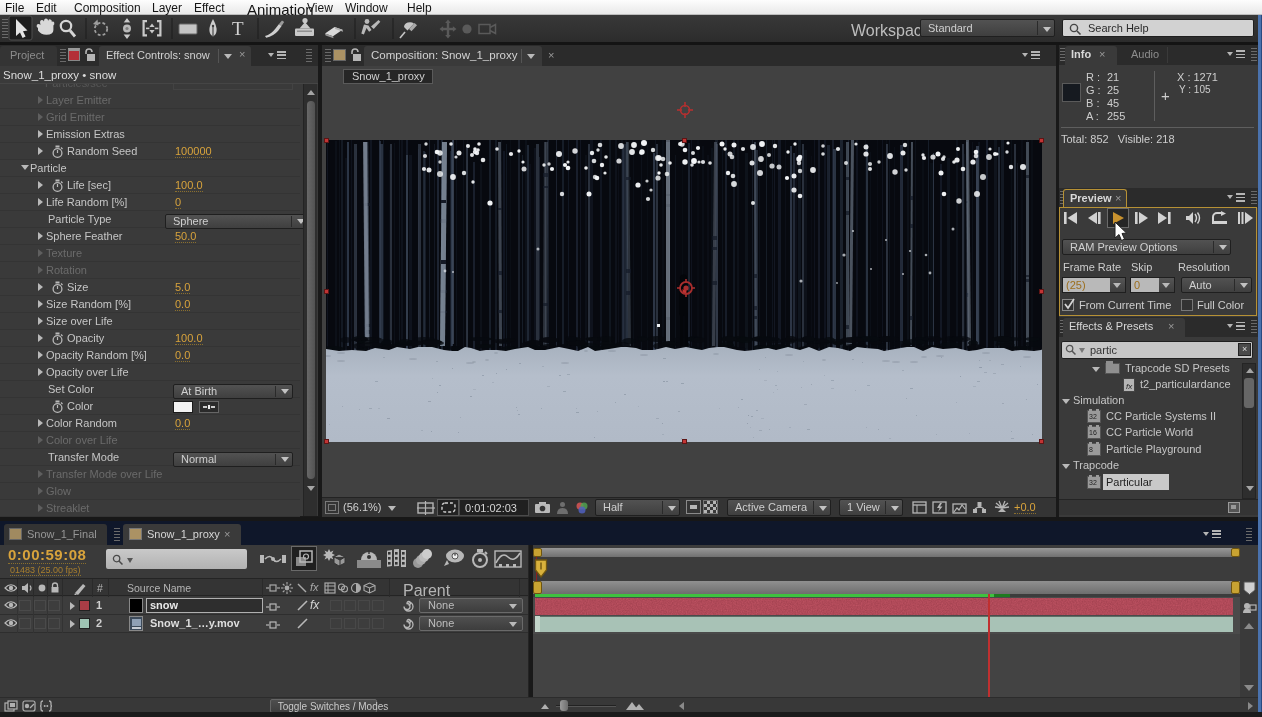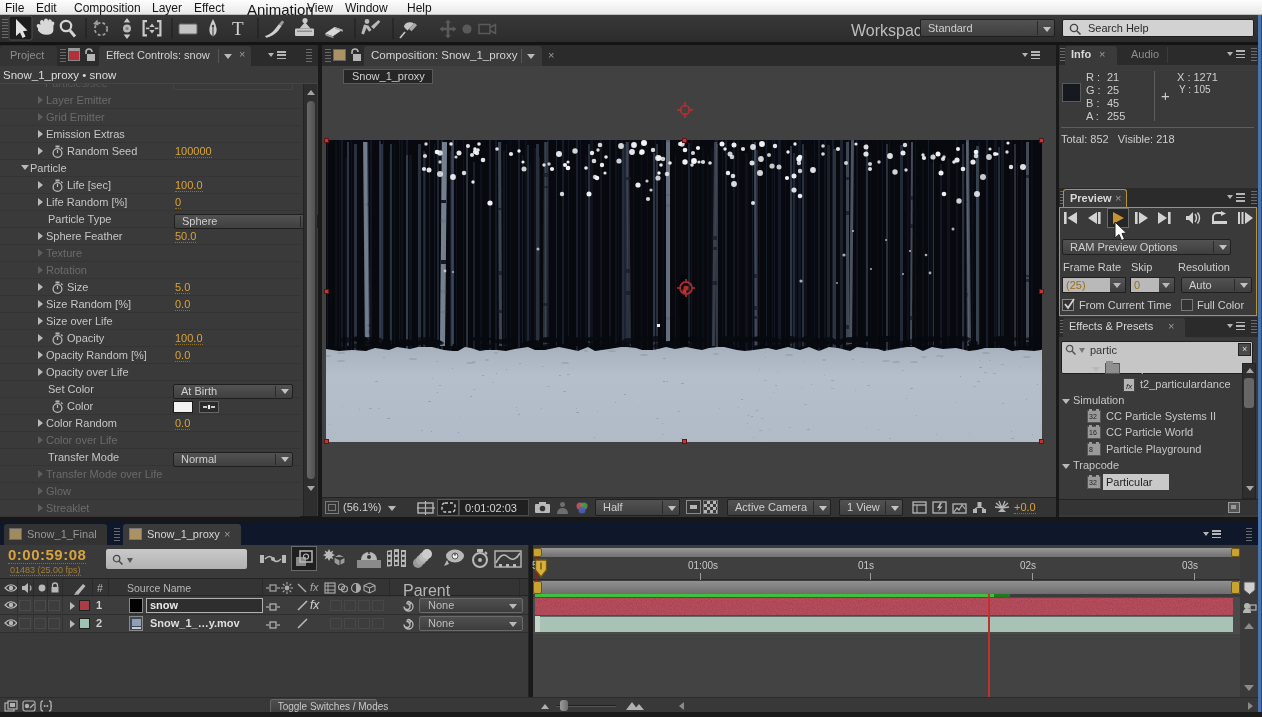--- a/index.html
+++ b/index.html
@@ -172,21 +172,21 @@
       <line x1="10" y1="2.5" x2="11.5" y2="4" stroke="#b9b9b9" stroke-width="1.2"></line>
     </svg>
     <span class="t " style="left:67px;top:134px">Life [sec]</span>
     <span class="t org dotted" style="left:175px;top:134px">100.0</span>
     <div class="hline" style="left:0;top:165px;width:300px;background:#343434"></div>
     <div class="tri-r" style="left:38px;top:153px;border-left-color:#b9b9b9"></div>
     <span class="t " style="left:46px;top:151px">Life Random [%]</span>
     <span class="t org dotted" style="left:175px;top:151px">0</span>
     <div class="hline" style="left:0;top:182px;width:300px;background:#343434"></div>
     <span class="t " style="left:48px;top:168px">Particle Type</span>
-    <div class="dd" style="left:174px;top:168.5px;width:144px;height:15px">
+    <div class="dd" style="left:165px;top:168.5px;width:144px;height:15px">
       <span class="lbl" style="top:0">Sphere</span>
       <div class="sep"></div>
       <div class="arr" style="top:4px"></div>
     </div>
     <div class="hline" style="left:0;top:199px;width:300px;background:#343434"></div>
     <div class="tri-r" style="left:38px;top:187px;border-left-color:#b9b9b9"></div>
     <span class="t " style="left:46px;top:185px">Sphere Feather</span>
     <span class="t org dotted" style="left:175px;top:185px">50.0</span>
     <div class="hline" style="left:0;top:216px;width:300px;background:#343434"></div>
     <div class="tri-r" style="left:38px;top:204px;border-left-color:#5f5f5f"></div>
@@ -1175,21 +1175,21 @@
     <div class="abs" style="left:0;top:272px;width:199px;height:200px;background:#3a3a3a">
       <div class="abs" style="left:0;top:0;width:199px;height:20px;background:#2b2b2b">
         <div class="gripper" style="left:1px;top:3px;height:13px"></div>
         <div class="abs" style="left:4px;top:1px;width:122px;height:19px;background:#3a3a3a;border-radius:3px 3px 0 0">
           <span class="abs" style="left:6px;top:2px;font-size:11px;color:#d8d8d8">Effects &amp; Presets</span>
           <span class="abs" style="left:105px;top:2px;font-size:11px;color:#9a9a9a">×</span>
         </div>
         <div class="pmenu" style="left:168px;top:4px"></div>
         <div class="gripper" style="left:192px;top:3px;height:13px"></div>
       </div>
-      <div class="abs" style="left:2px;top:24px;width:192px;height:33px;background:#c6c6c6;border:1px solid #1f1f1f;border-radius:2px">
+      <div class="abs" style="left:2px;top:24px;width:192px;height:18px;background:#c6c6c6;border:1px solid #1f1f1f;border-radius:2px">
         <svg class="abs" style="left:3px;top:2px" width="12" height="12" viewBox="0 0 12 12">
           <circle cx="4.6" cy="4.6" r="3.2" fill="none" stroke="#555" stroke-width="1.3"></circle>
           <line x1="7" y1="7" x2="10.5" y2="10.5" stroke="#555" stroke-width="1.5"></line>
         </svg>
         <div class="tri-d" style="left:17px;top:6px;border-top-color:#777;border-left-width:3px;border-right-width:3px"></div>
         <span class="abs" style="left:28px;top:2px;font-size:11px;color:#333">partic</span>
         <div class="abs" style="left:176px;top:1px;width:13px;height:13px;background:#4a4a4a;border:1px solid #222">
           <span class="abs" style="left:3px;top:0px;font-size:9px;color:#ddd">×</span>
         </div>
       </div>
@@ -1484,31 +1484,20 @@
         <span class="abs" style="left:8px;top:0;font-size:11px;color:#bdbdbd">None</span>
         <div class="tri-d" style="right:5px;top:5px"></div>
       </div>
     </div>
     <div class="vline" style="left:528px;top:28px;height:168px;background:#242424"></div>
     <div class="abs" style="left:529px;top:28px;width:4px;height:168px;background:#191919"></div>
     <div class="abs" style="left:533px;top:28px;width:707px;height:168px;background:#3c3c3c">
       <div class="abs" style="left:0;top:3px;width:707px;height:9px;background:linear-gradient(#989898,#707070);border-radius:3px"></div>
       <div class="abs" style="left:0;top:3px;width:9px;height:9px;background:#c8a332;border:1px solid #6e5510;border-radius:2px"></div>
       <div class="abs" style="left:698px;top:3px;width:9px;height:9px;background:#c8a332;border:1px solid #6e5510;border-radius:2px"></div>
-      <div class="abs" style="left:0;top:12px;width:707px;height:23px;background:#3f3f3f;border-bottom:1px solid #2a2a2a">
-        <span class="abs" style="left:-1px;top:3px;font-size:10px;color:#c9c9c9">5</span>
-        <span class="abs" style="left:155px;top:3px;font-size:10px;color:#c9c9c9">01:00s</span>
-        <div class="vline" style="left:167px;top:16px;height:7px;background:#9a9a9a"></div>
-        <span class="abs" style="left:325px;top:3px;font-size:10px;color:#c9c9c9">01s</span>
-        <div class="vline" style="left:337px;top:16px;height:7px;background:#9a9a9a"></div>
-        <span class="abs" style="left:487px;top:3px;font-size:10px;color:#c9c9c9">02s</span>
-        <div class="vline" style="left:499px;top:16px;height:7px;background:#9a9a9a"></div>
-        <span class="abs" style="left:649px;top:3px;font-size:10px;color:#c9c9c9">03s</span>
-        <div class="vline" style="left:661px;top:16px;height:7px;background:#9a9a9a"></div>
-      </div>
       <div class="abs" style="left:2.5px;top:12px;width:1.5px;height:40px;background:#8a1f1f"></div>
       <svg class="abs" style="left:1px;top:14px" width="14" height="19" viewBox="0 0 14 19">
         <path d="M1.5 1 h11 v10 l-5.5 7 l-5.5-7 Z" fill="#d8b13c" stroke="#6e5510" stroke-width="1.3"></path>
         <line x1="7" y1="3.5" x2="7" y2="10.5" stroke="#6e5510" stroke-width="1.4"></line>
       </svg>
       <div class="abs" style="left:0;top:36px;width:707px;height:13px;background:linear-gradient(#909090,#6e6e6e)"></div>
       <div class="abs" style="left:0;top:36px;width:9px;height:13px;background:#c8a332;border:1px solid #6e5510;border-radius:2px"></div>
       <div class="abs" style="left:698px;top:36px;width:9px;height:13px;background:#c8a332;border:1px solid #6e5510;border-radius:2px"></div>
       <div class="abs" style="left:2px;top:49px;width:459px;height:3px;background:#3fc13f"></div>
       <div class="abs" style="left:461px;top:49px;width:16px;height:3px;background:#1f7a1f"></div>

